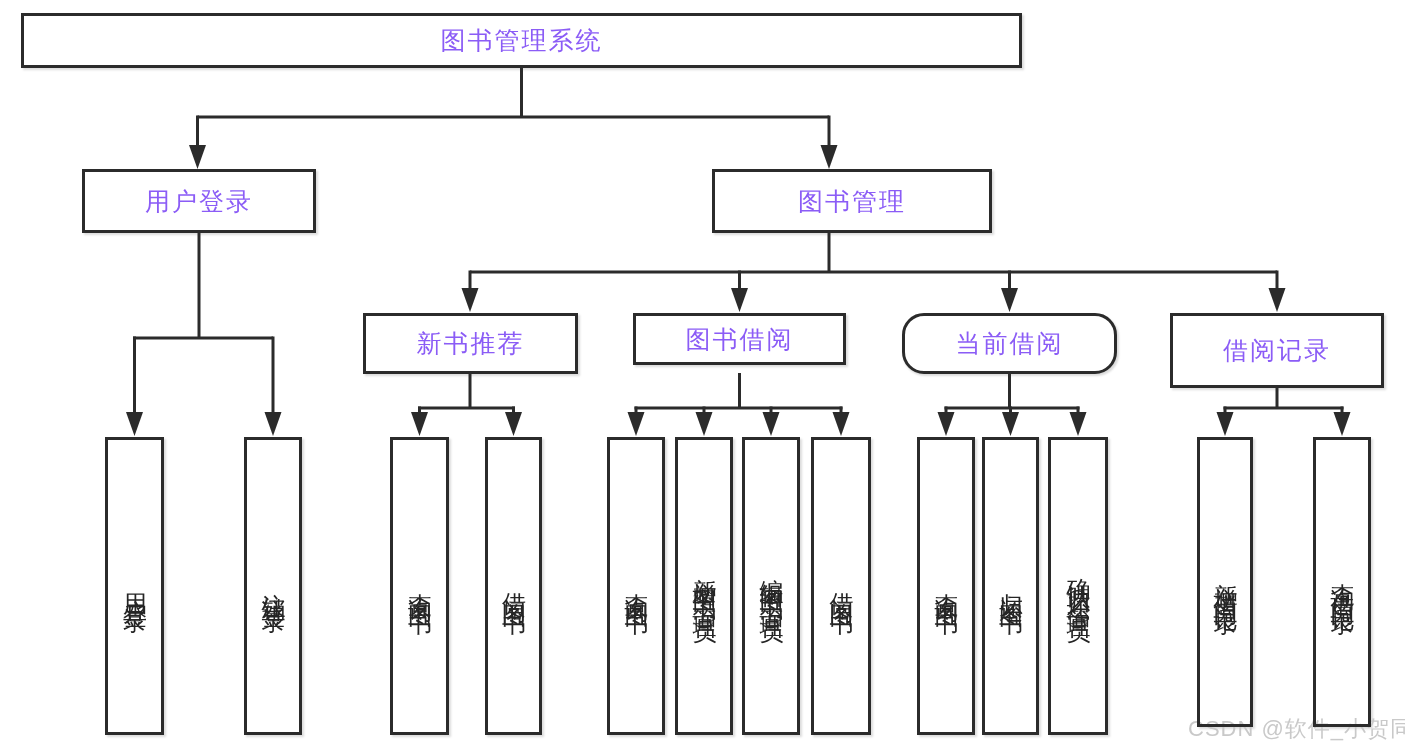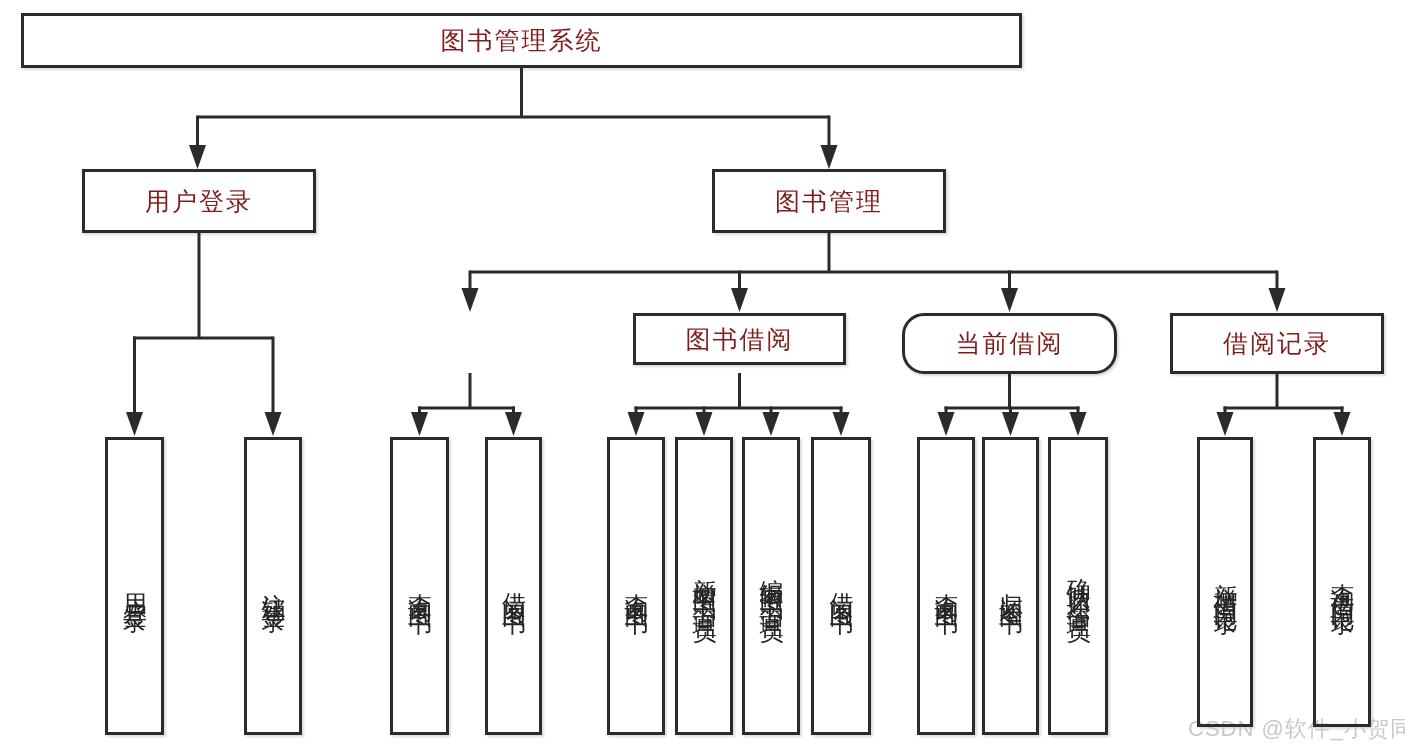--- a/index.html
+++ b/index.html
@@ -21,21 +21,21 @@
     border:3px solid #2b2b2b;
     background:#ffffff;
     display:flex;
     align-items:center;
     justify-content:center;
     box-shadow:1.5px 2px 2px rgba(60,60,60,.18);
   }
   .hlabel{
     font-size:25px;
     letter-spacing:2px;
-    color:#7f1d1d;
+    color:#8b5cf6;
     white-space:nowrap;
   }
   .vlabel{
     writing-mode:vertical-rl;
     text-orientation:mixed;
     font-size:24px;
     letter-spacing:6px;
     line-height:1.2;
     color:#252525;
     white-space:nowrap;
@@ -133,31 +133,34 @@
     </g>
   </svg>
 
   <div class="box" style="left:21px;top:13px;width:1001px;height:55px;">
     <span class="hlabel">图书管理系统</span>
   </div>
 
   <div class="box" style="left:82px;top:169px;width:234px;height:64px;">
     <span class="hlabel">用户登录</span>
   </div>
-  <div class="box" style="left:712px;top:169px;width:234px;height:64px;">
+  <div class="box" style="left:712px;top:169px;width:280px;height:64px;">
     <span class="hlabel">图书管理</span>
   </div>
 
+  <div class="box" style="left:363px;top:313px;width:215px;height:61px;">
+    <span class="hlabel">新书推荐</span>
+  </div>
   <div class="box" style="left:633px;top:313px;width:213px;height:52px;">
     <span class="hlabel">图书借阅</span>
   </div>
   <div class="box" style="left:902px;top:313px;width:215px;height:61px;border-radius:22px;">
     <span class="hlabel">当前借阅</span>
   </div>
-  <div class="box" style="left:1170px;top:313px;width:214px;height:61px;">
+  <div class="box" style="left:1170px;top:313px;width:214px;height:75px;">
     <span class="hlabel">借阅记录</span>
   </div>
 
   <div class="box leaf" style="left:105px;top:437px;width:59px;height:298px;">
     <span class="vlabel">用户登录</span>
   </div>
   <div class="box leaf" style="left:244px;top:437px;width:58px;height:298px;">
     <span class="vlabel">注销登录</span>
   </div>
 

